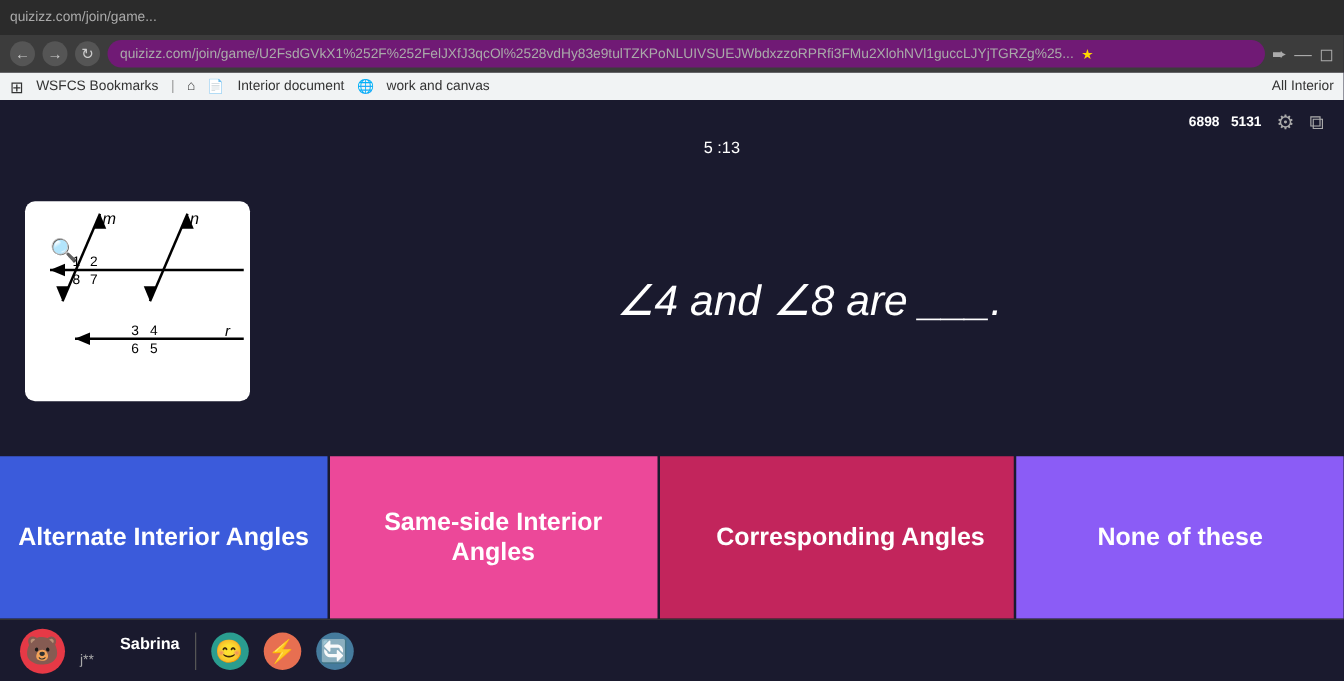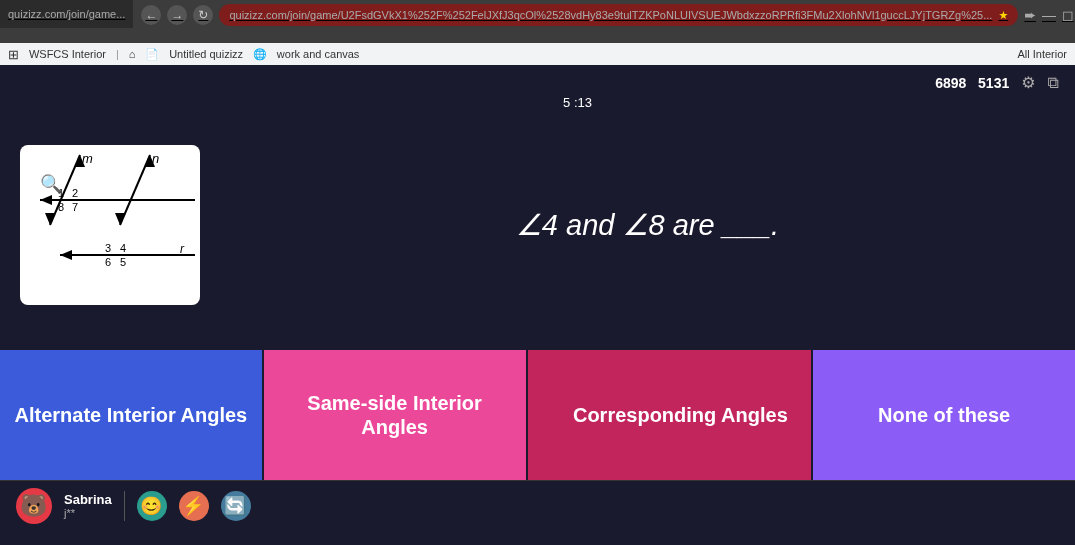--- a/index.html
+++ b/index.html
@@ -7,24 +7,23 @@
       width: 1075px;
       height: 545px;
       overflow: hidden;
       font-family: Arial, sans-serif;
       background: #1a1a2e;
     }
 
     
     .browser-chrome {
       background: #3c3c3c;
-      height: 43px;
-      display: flex;
-      flex-direction: row;
-      text-decoration: underline;
+      height: 58px;
+      display: flex;
+      flex-direction: column;
     }
     .tab-bar {
       background: #2b2b2b;
       height: 28px;
       display: flex;
       align-items: center;
       padding: 0 8px;
       gap: 4px;
     }
     .browser-controls {
@@ -44,21 +43,21 @@
       font-size: 12px;
       display: flex;
       align-items: center;
       justify-content: center;
       color: #ccc;
       background: #555;
     }
     .address-bar {
       flex: 1;
       height: 22px;
-      background: #7f1d1d;
+      background: #701a75;
       border-radius: 11px;
       display: flex;
       align-items: center;
       padding: 0 10px;
       color: #aaa;
       font-size: 11px;
       overflow: hidden;
       white-space: nowrap;
     }
     .bookmarks-bar {
@@ -84,21 +83,21 @@
     
     .top-bar {
       display: flex;
       justify-content: flex-end;
       align-items: center;
       padding: 8px 16px;
       gap: 12px;
     }
     .score-display {
       color: white;
-      font-size: 14px;
+      font-size: 11px;
       font-weight: bold;
     }
     .gear-icon, .expand-icon {
       color: #aaa;
       font-size: 16px;
       cursor: pointer;
     }
 
     
     .question-area {
@@ -134,21 +133,21 @@
       cursor: pointer;
     }
 
     
     .question-text {
       flex: 1;
       text-align: center;
     }
     .question-text .math-text {
       color: white;
-      font-size: 29px;
+      font-size: 34px;
       font-style: italic;
       margin-top: 20px;
     }
 
     
     .timer-area {
       position: absolute;
       top: 30px;
       left: 50%;
       transform: translateX(-50%);
@@ -207,20 +206,21 @@
       overflow: hidden;
     }
     .user-info {
       display: flex;
       flex-direction: column;
     }
     .username {
       color: white;
       font-size: 13px;
       font-weight: bold;
+      margin-left: 32px;
     }
     .user-level {
       color: #aaa;
       font-size: 11px;
     }
     .divider {
       width: 1px;
       height: 30px;
       background: #555;
     }
@@ -251,25 +251,25 @@
       <span style="margin-left:6px; color:#ffd700;">★</span>
     </div>
     <span style="color:#aaa; font-size:14px; cursor:pointer;">➨</span>
     <span style="color:#aaa; font-size:14px; cursor:pointer;">—</span>
     <span style="color:#aaa; font-size:14px; cursor:pointer;">◻</span>
   </div>
 </div>
 
 <div class="bookmarks-bar">
   <span style="font-size:13px;">⊞</span>
-  <span>WSFCS Interior</span>
+  <span>WSFCS Bookmarks</span>
   <span style="color:#999;">|</span>
   <span>⌂</span>
   <span>📄</span>
-  <span style="cursor:pointer;">Untitled quizizz</span>
+  <span style="cursor:pointer;">Interior document</span>
   <span>🌐</span>
   <span style="cursor:pointer;">work and canvas</span>
   <span style="margin-left:auto;">All Interior</span>
 </div>
 
 <div class="game-area">
 
   <div class="top-bar">
     <div class="score-display">
       <span>6898</span>

